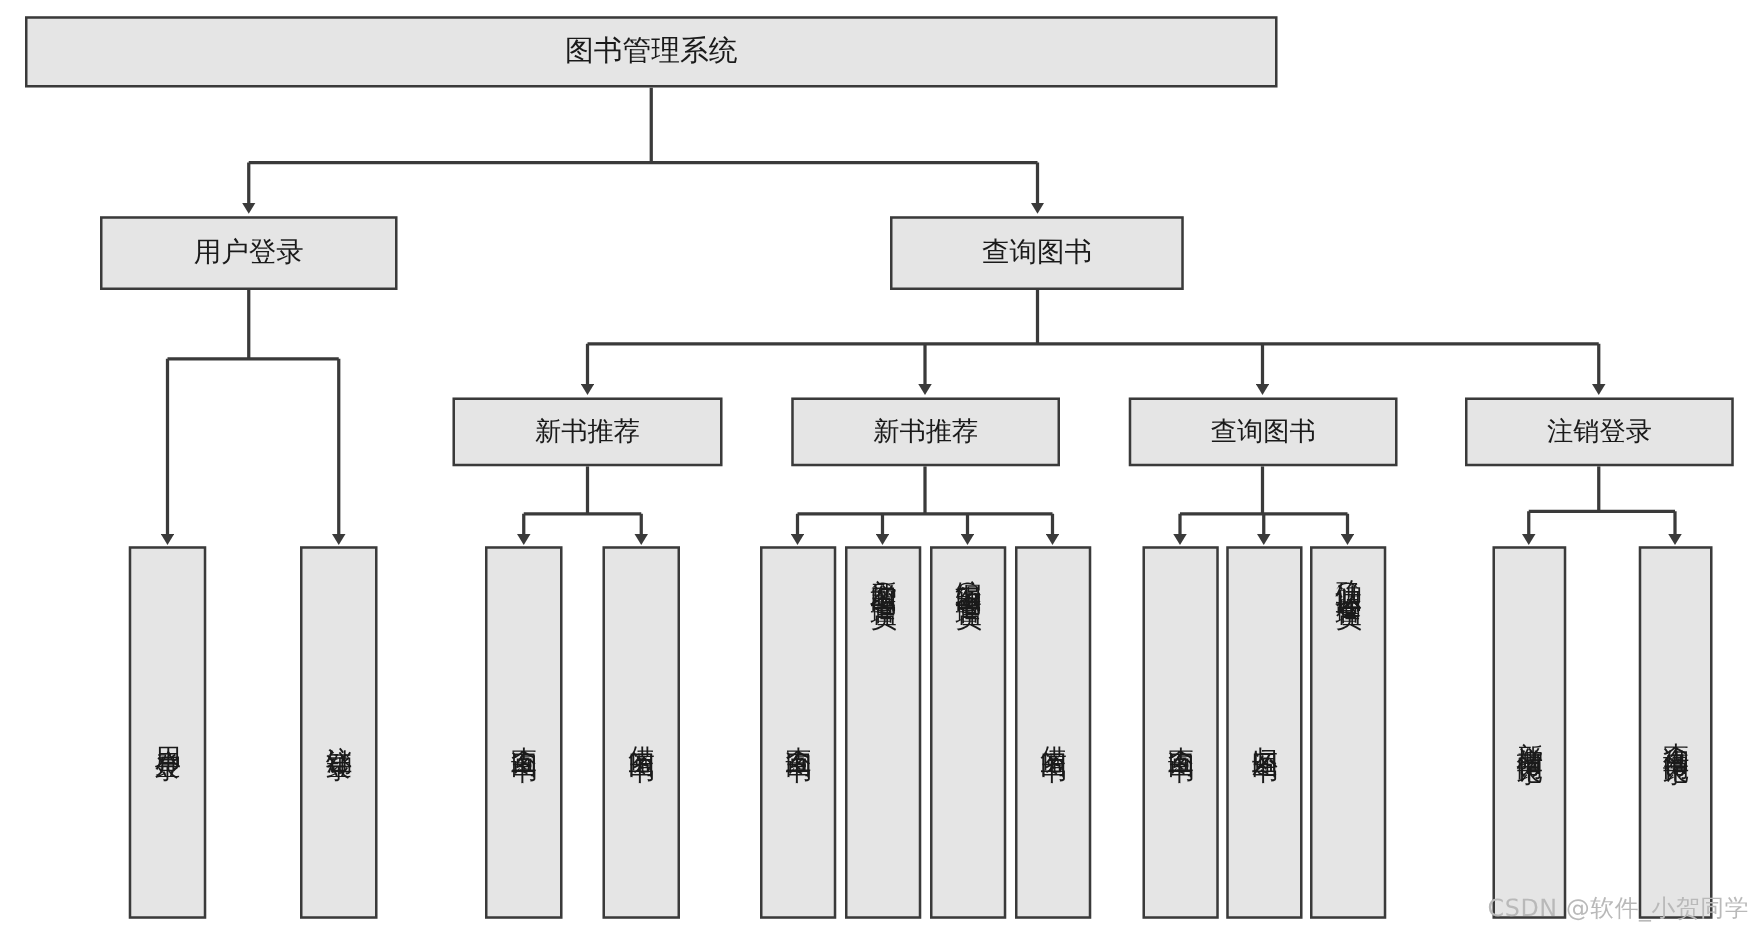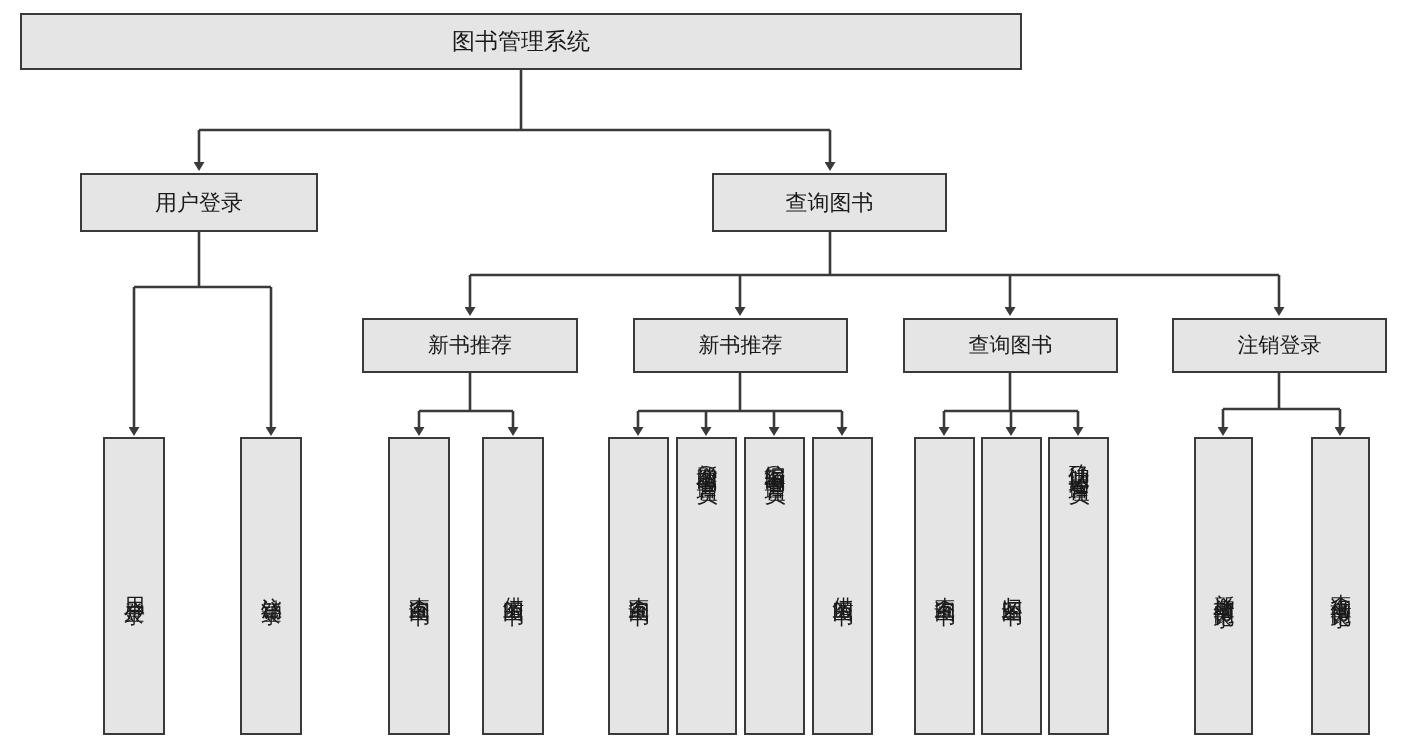--- a/index.html
+++ b/index.html
@@ -144,14 +144,15 @@
   <div class="node leaf top-align" style="left:744px; top:437px; width:61px; height:298px;">编辑图书（管理员）</div>
   <div class="node leaf" style="left:812px; top:437px; width:61px; height:298px;">借阅图书</div>
 
   <div class="node leaf" style="left:914px; top:437px; width:61px; height:298px;">查询图书</div>
   <div class="node leaf" style="left:981px; top:437px; width:61px; height:298px;">归还图书</div>
   <div class="node leaf top-align" style="left:1048px; top:437px; width:61px; height:298px;">确认归还（管理员）</div>
 
   <div class="node leaf" style="left:1194px; top:437px; width:59px; height:298px;">新增借阅记录</div>
   <div class="node leaf" style="left:1311px; top:437px; width:59px; height:298px;">查询借阅记录</div>
 
+  <div class="watermark" style="left:1190px; top:714px;">CSDN @软件_小贺同学</div>
 
 </div>
 
 </body></html>

